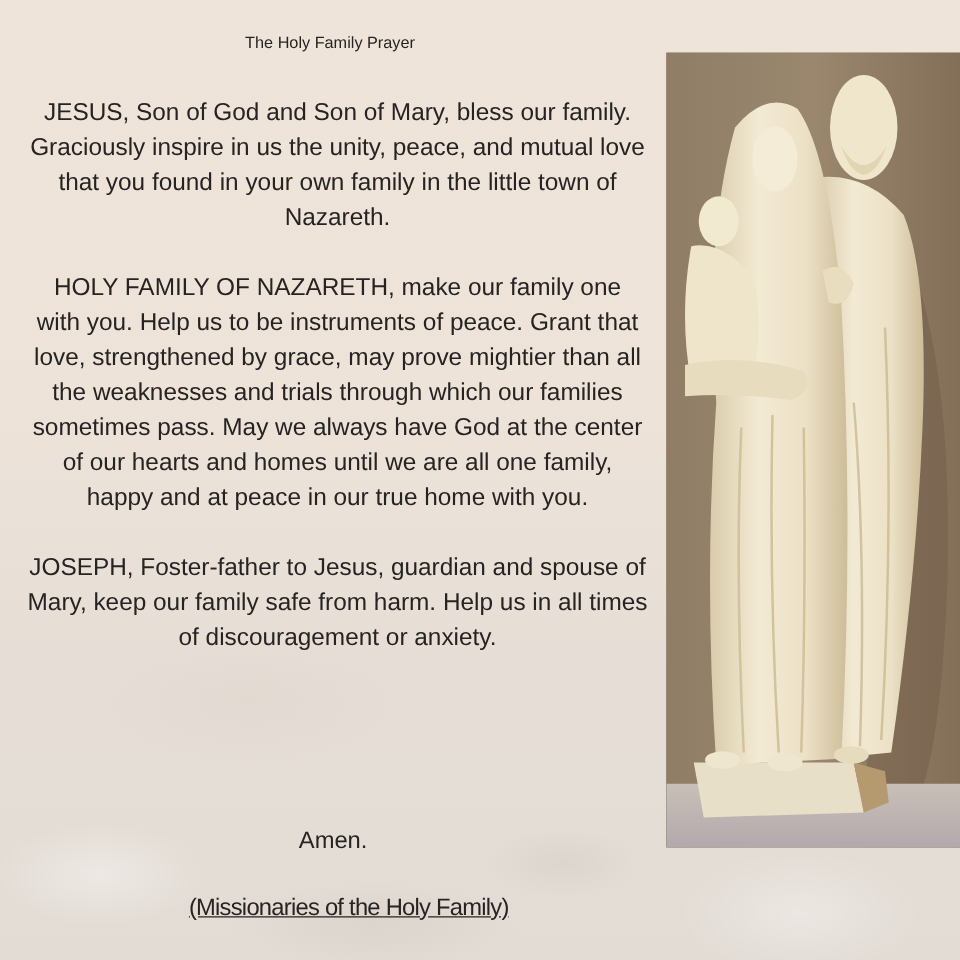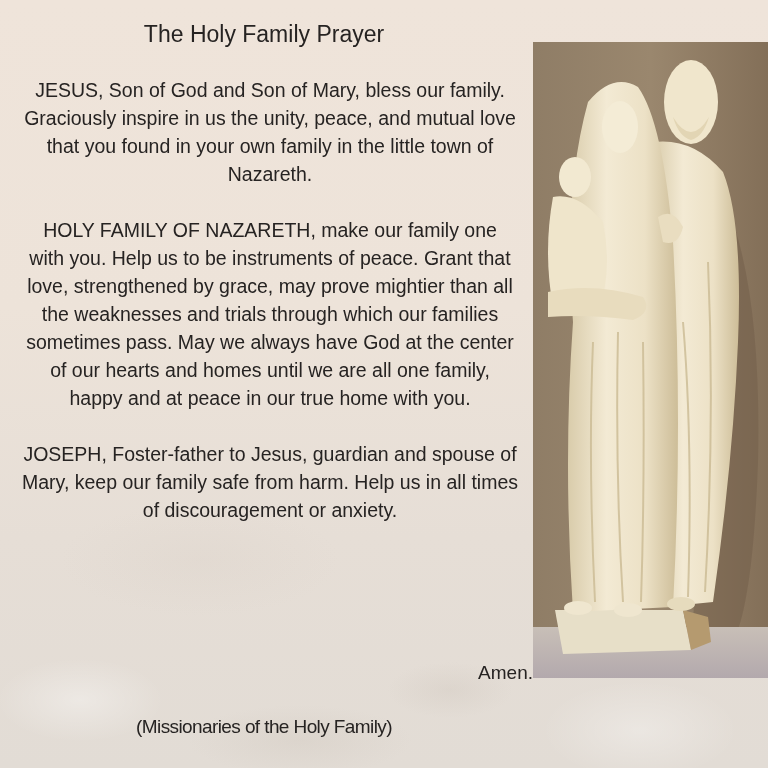--- a/index.html
+++ b/index.html
@@ -15,26 +15,26 @@
         radial-gradient(ellipse 120px 60px at 80px 700px, rgba(255,255,255,0.35), transparent 70%),
         radial-gradient(ellipse 160px 50px at 300px 740px, rgba(200,190,180,0.25), transparent 70%),
         radial-gradient(ellipse 140px 70px at 640px 730px, rgba(255,255,255,0.3), transparent 70%),
         radial-gradient(ellipse 200px 80px at 200px 560px, rgba(210,200,190,0.18), transparent 70%),
         radial-gradient(ellipse 90px 40px at 450px 690px, rgba(195,185,175,0.22), transparent 70%);
     }
     .text-column {
       position: absolute; left: 0; top: 20px; width: 528px;
       text-align: center; font-size: 19.5px; line-height: 28px;
     }
-    .title { margin: 0 0 28px 0; font-size: 23px; font-weight: normal; }
+    .title { margin: 0 0 28px 0; font-size: 13px; font-weight: normal; }
     .para { margin: 0 0 28px 12px; white-space: pre-line; }
-    .amen { position: absolute; left: 0; width: 533px; top: 662px; text-align: right;
+    .amen { position: absolute; left: 0; width: 533px; top: 662px; text-align: center;
       font-family: "Liberation Sans Narrow", "Liberation Sans", sans-serif; font-size: 19px; }
-    .attribution { position: absolute; left: 0; width: 528px; top: 716px; text-align: center;
-      font-size: 19px; letter-spacing: -0.6px; }
+    .attribution { position: absolute; left: 15px; width: 528px; top: 716px; text-align: center;
+      font-size: 19px; letter-spacing: -0.6px; text-decoration: underline; }
     .photo {
       position: absolute; left: 533px; top: 42px; width: 235px; height: 636px;
       background: linear-gradient(90deg, #8c7b64 0%, #94826a 40%, #8a765e 100%);
       overflow: hidden;
     }
     .photo svg { display: block; }
   </style>
 </head>
 <body>
 

